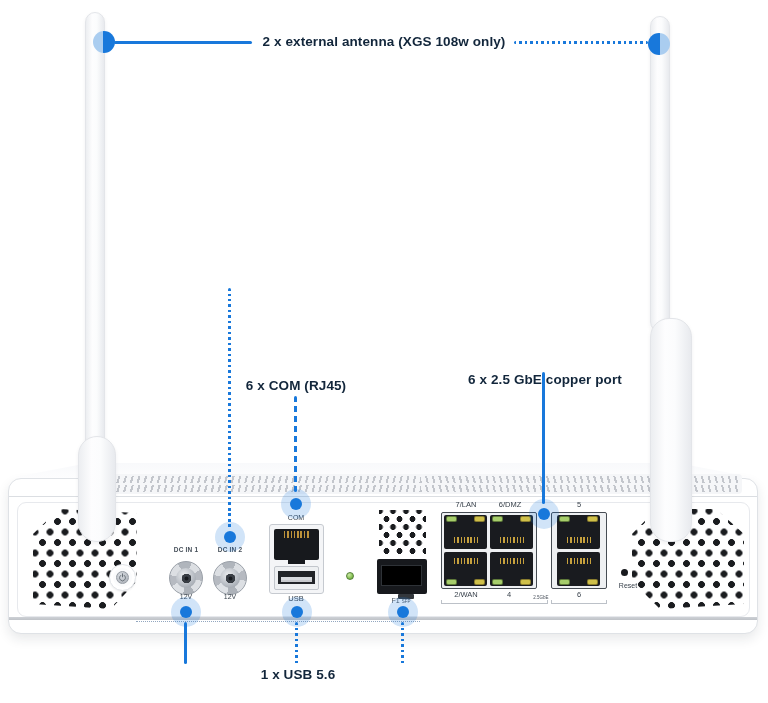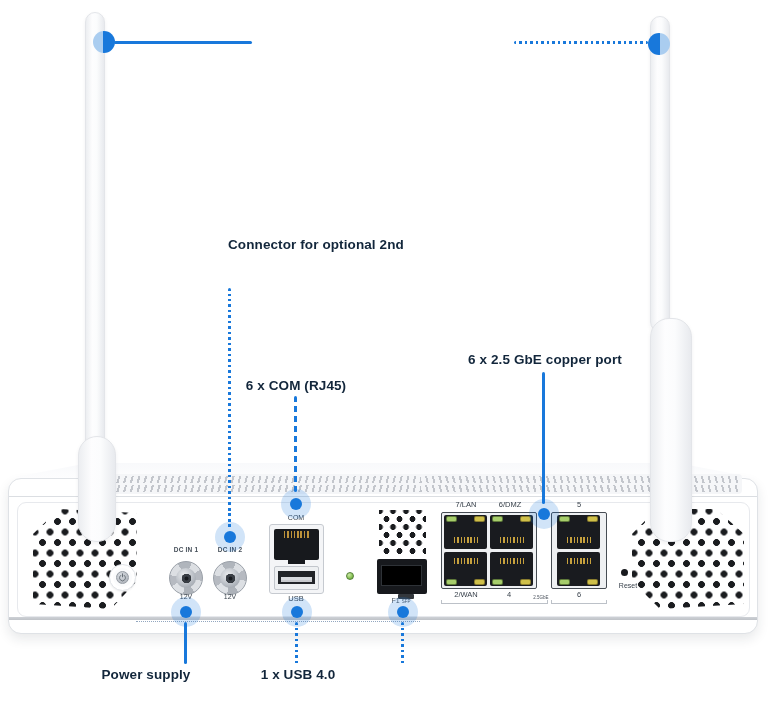--- a/index.html
+++ b/index.html
@@ -246,21 +246,20 @@
   <div class="abs leadV" style="left:184px;top:622px;height:42px"></div>
 
   <div class="abs halo" style="left:282px;top:597px"></div>
   <div class="abs bluedot" style="left:291px;top:606px"></div>
   <div class="abs leadV dotted" style="left:295px;top:622px;height:42px"></div>
 
   <div class="abs halo" style="left:388px;top:597px"></div>
   <div class="abs bluedot" style="left:397px;top:606px"></div>
   <div class="abs leadV dotted" style="left:401px;top:622px;height:42px"></div>
 
+  <div class="abs callout ctr" style="left:0;top:34px;width:768px">2 x external antenna (XGS 108w only)</div>
   <div class="abs callout" style="left:228px;top:236px;line-height:18.5px">
-    <div>Connector for optional 2nd</div>
   </div>
   <div class="abs callout ctr" style="left:196px;top:378px;width:200px">6 x COM (RJ45)</div>
-  <div class="abs callout ctr" style="left:445px;top:352px;width:200px">6 x 2.5 GbE copper port</div>
-  <div class="abs callout ctr" style="left:46px;top:667px;width:200px">Power supply</div>
-  <div class="abs callout ctr" style="left:198px;top:667px;width:200px">1 x USB 4.0</div>
+  <div class="abs callout ctr" style="left:445px;top:372px;width:200px">6 x 2.5 GbE copper port</div>
+  <div class="abs callout ctr" style="left:198px;top:667px;width:200px">1 x USB 5.6</div>
 
 </div>
 
 </body></html>

